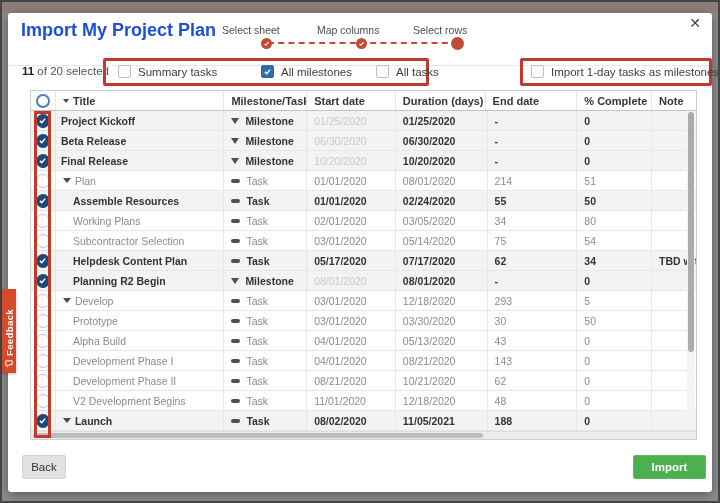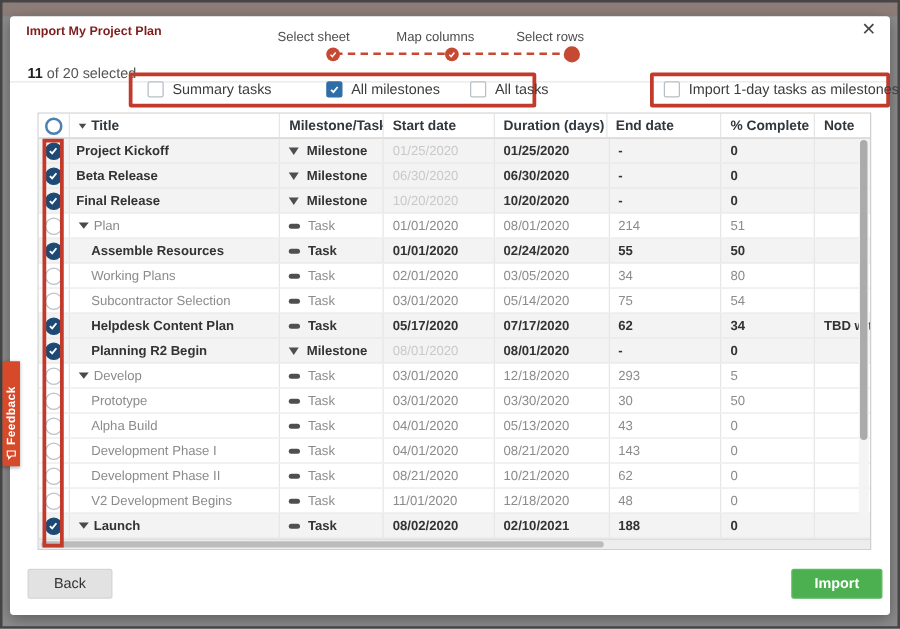--- a/index.html
+++ b/index.html
@@ -9,34 +9,34 @@
     font-family:"Liberation Sans", sans-serif;
     background:var(--backdrop_gray,#8c8c8c);
   }
   .frame-border { position:absolute; inset:0; border:2px solid #454545; pointer-events:none; z-index:90; }
   .backdrop-top { position:absolute; left:0; top:0; width:100%; height:13px; background:var(--backdrop_top,#8e7e7a); }
 
   .dialog {
     position:absolute; left:8px; top:13px; width:704px; height:479px;
     background:#fff; border-radius:3px; box-shadow:0 3px 12px rgba(0,0,0,.35);
   }
-  .dialog-title { position:absolute; left:13px; top:7px; font-size:10px; font-weight:bold; color:#7f1d1d; z-index:3; }
+  .dialog-title { position:absolute; left:13px; top:7px; font-size:18px; font-weight:bold; color:#1d4ed8; z-index:3; }
   .close-btn { position:absolute; right:11px; top:2px; font-size:14px; color:#444; cursor:pointer; z-index:3; }
 
   .stepper { position:absolute; left:0; top:0; width:100%; height:53px; border-bottom:1px solid #e8e8e8; }
   .step-label { position:absolute; top:11px; width:90px; text-align:left; font-size:10.5px; color:#4d4d4d; }
   .sl0 { left:214px; } .sl1 { left:309px; } .sl2 { left:405px; }
   .step-line { position:absolute; top:29px; left:260px; width:190px; border-top:2px dashed var(--stepper_red,#c64a33); }
   .step-dot { position:absolute; top:25px; width:11px; height:11px; border-radius:50%;
     background:var(--stepper_red,#c64a33); display:flex; align-items:center; justify-content:center; z-index:2; }
   .step-dot svg { width:7px; height:7px; }
   .sd0 { left:253px; } .sd1 { left:348px; }
   .sd2 { left:443px; width:13px; height:13px; top:24px; }
 
-  .summary { position:absolute; left:14px; top:40px; font-size:11.5px; color:#555; }
+  .summary { position:absolute; left:14px; top:52px; font-size:11.5px; color:#555; }
   .summary b { color:#222; }
 
   .annotation { position:absolute; border:3px solid var(--accent_red,#c23a2b); border-radius:2px; z-index:5; }
   .ann-filters { left:95px; top:45px; width:326px; height:28px; }
   .ann-import  { left:512px; top:45px; width:192px; height:28px; }
 
   .cb-item { position:absolute; top:4px; display:flex; align-items:center; gap:7px; font-size:11.5px; color:#3c3c3c; white-space:nowrap; }
   .cbi0 { left:12px; } .cbi1 { left:155px; } .cbi2 { left:270px; } .cbi3 { left:8px; }
   .cb-box { width:13px; height:13px; border:1px solid #b6bec8; border-radius:2px; background:#fff;
     display:flex; align-items:center; justify-content:center; flex:none; }
@@ -73,21 +73,21 @@
     border-top:6px solid #4f4f4f; margin-right:6px; flex:none; }
   .icon-task { width:9px; height:4px; background:#4f4f4f; border-radius:2px; margin-right:6px; flex:none; }
   .muted { color:#c9c9c9 !important; font-weight:normal !important; }
 
   .vscroll-track { position:absolute; top:21px; right:1px; width:8px; height:300px; background:#f4f4f4; z-index:4; }
   .vscroll-thumb { position:absolute; top:0; left:1px; width:6px; height:240px; background:#ababab; border-radius:3px; }
   .hscroll { position:absolute; left:0; bottom:0; width:100%; height:8px; background:#ededed; border-top:1px solid #ddd; z-index:4; }
   .hscroll-thumb { margin:1px 0 0 2px; width:450px; height:5px; background:#bcbcbc; border-radius:3px; }
   .ann-col { position:absolute; left:3px; top:20px; width:17px; height:327px; border:3px solid var(--accent_red,#c23a2b); z-index:6; pointer-events:none; }
 
-  .btn-back { position:absolute; left:14px; top:442px; width:68px; height:24px; background:#e2e2e2;
+  .btn-back { position:absolute; left:14px; top:442px; width:44px; height:24px; background:#e2e2e2;
     border:1px solid #d5d5d5; border-radius:2px; font-size:11.5px; color:#333;
     display:flex; align-items:center; justify-content:center; cursor:pointer; }
   .btn-import { position:absolute; left:625px; top:442px; width:73px; height:24px;
     background:var(--import_green,#4caf50); border:1px solid #5fba63; border-radius:2px;
     font-size:11.5px; font-weight:bold; color:#fff; display:flex; align-items:center; justify-content:center; cursor:pointer; }
 
   .feedback-tab { position:absolute; left:2px; top:289px; width:14px; height:84px;
     background:var(--feedback_orange,#d64a2a); border-radius:2px 0 0 2px; z-index:95;
     display:flex; flex-direction:column; align-items:center; justify-content:flex-end;
     padding-bottom:5px; gap:4px; box-shadow:0 1px 3px rgba(0,0,0,.3); cursor:pointer; }
@@ -533,21 +533,21 @@
               <span>Launch</span>
             </span>
           </div>
           <div class="cell c2">
             <span class="icon-task"></span>
             <span>Task</span>
           </div>
           <div class="cell c3">
             <span>08/02/2020</span>
           </div>
-          <div class="cell c4">02/10/2021</div>
+          <div class="cell c4">11/05/2021</div>
           <div class="cell c5">188</div>
           <div class="cell c6">0</div>
           <div class="cell c7"></div>
         </div>
       </div>
     <div class="vscroll-track">
         <div class="vscroll-thumb"></div>
       </div>
     <div class="hscroll">
         <div class="hscroll-thumb"></div>

